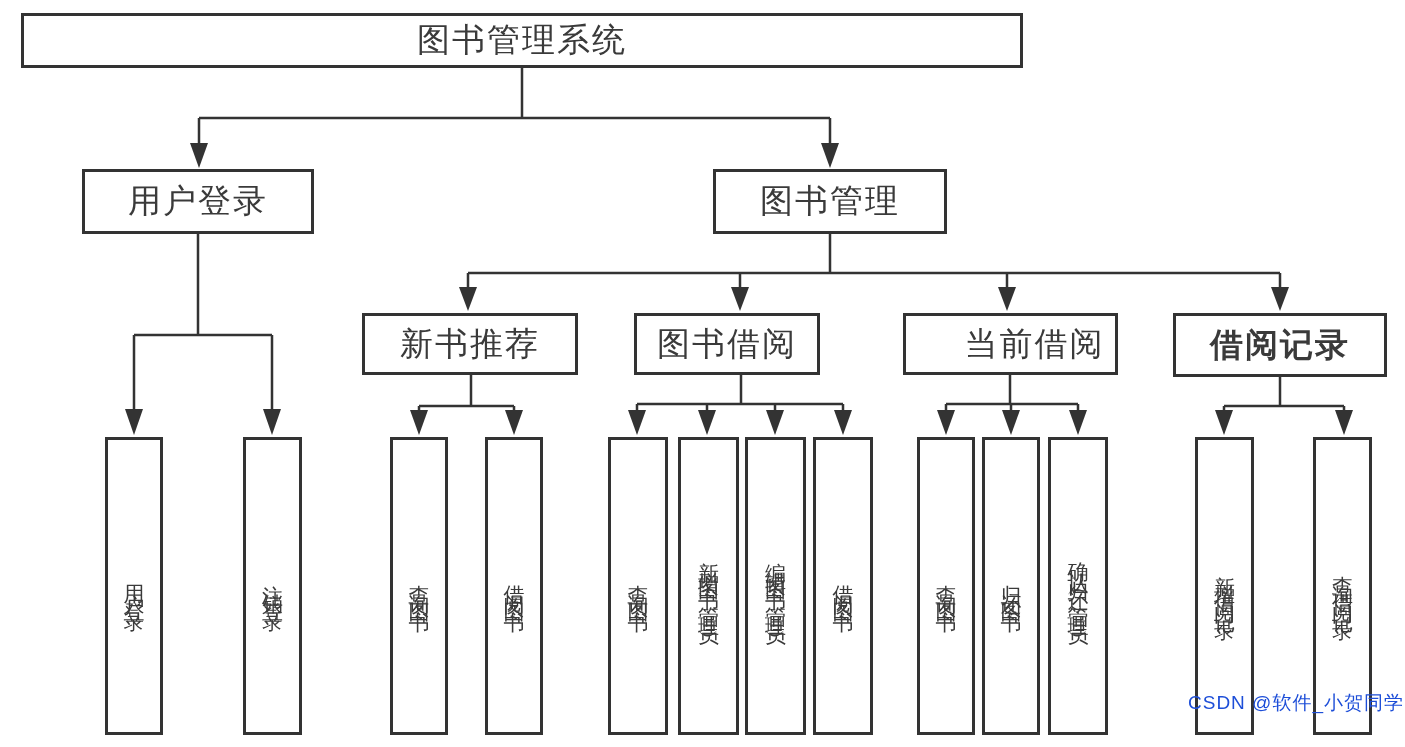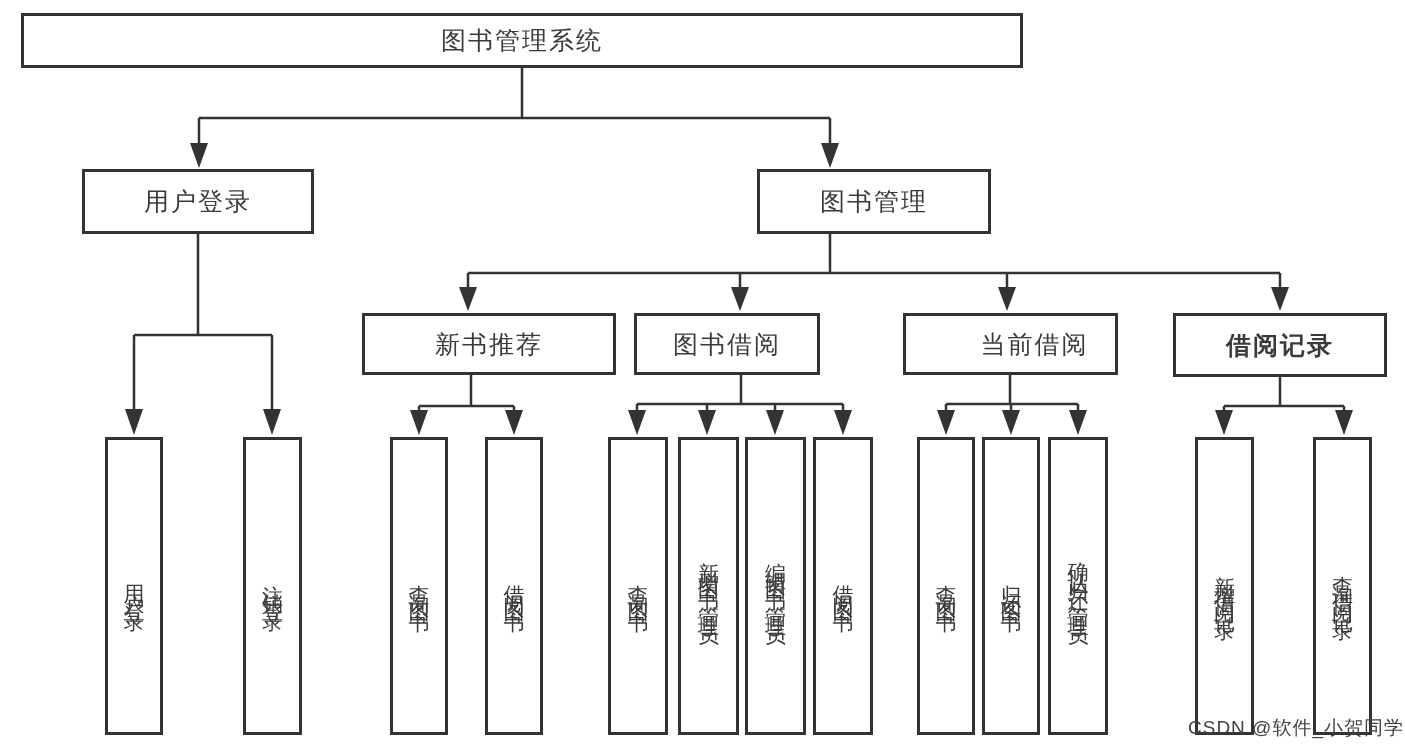--- a/index.html
+++ b/index.html
@@ -12,21 +12,21 @@
     overflow:hidden;
   }
   .node{
     position:absolute;
     background:#ffffff;
     border:3px solid #333333;
     box-sizing:border-box;
     display:flex;
     align-items:center;
     justify-content:center;
-    font-size:25px;
+    font-size:33px;
     letter-spacing:2px;
     color:#3a3a3a;
   }
   .leaf{
     position:absolute;
     top:437px;
     height:298px;
     background:#ffffff;
     border:3px solid #333333;
     box-sizing:border-box;
@@ -52,24 +52,24 @@
     stroke-width:2.5;
     fill:none;
   }
   #connectors polygon{
     fill:#333333;
     stroke:none;
   }
   .watermark{
     position:absolute;
     left:1188px;
-    top:715px;
+    top:690px;
     font-size:19px;
     letter-spacing:1px;
-    color:#404040;
+    color:#1d4ed8;
     white-space:nowrap;
   }
 </style>
 </head>
 <body>
 
 <div id="canvas">
 
   <svg id="connectors" viewBox="0 0 1405 747" xmlns="http://www.w3.org/2000/svg" aria-hidden="true">
 
@@ -103,23 +103,23 @@
     <polygon points="1069,410 1087,410 1078,435"></polygon>
 
     <path d="M1280,377 V406 M1224,406 H1344 M1224,406 V414 M1344,406 V414"></path>
     <polygon points="1215,410 1233,410 1224,435"></polygon>
     <polygon points="1335,410 1353,410 1344,435"></polygon>
   </svg>
 
   <div class="node" style="left:21px;top:13px;width:1002px;height:55px;">图书管理系统</div>
 
   <div class="node" style="left:82px;top:169px;width:232px;height:65px;">用户登录</div>
-  <div class="node" style="left:713px;top:169px;width:234px;height:65px;margin-left:44px;">图书管理</div>
+  <div class="node" style="left:713px;top:169px;width:234px;height:65px;">图书管理</div>
 
-  <div class="node" style="left:362px;top:313px;width:254px;height:62px;">新书推荐</div>
+  <div class="node" style="left:362px;top:313px;width:216px;height:62px;">新书推荐</div>
   <div class="node" style="left:634px;top:313px;width:186px;height:62px;">图书借阅</div>
   <div class="node" style="left:903px;top:313px;width:215px;height:62px;padding-left:48px;">当前借阅</div>
   <div class="node" style="left:1173px;top:313px;width:214px;height:64px;font-weight:bold;">借阅记录</div>
 
   <div class="leaf" style="left:105px;width:58px;">
     <span>用户登录</span>
   </div>
   <div class="leaf" style="left:243px;width:59px;">
     <span>注销登录</span>
   </div>

